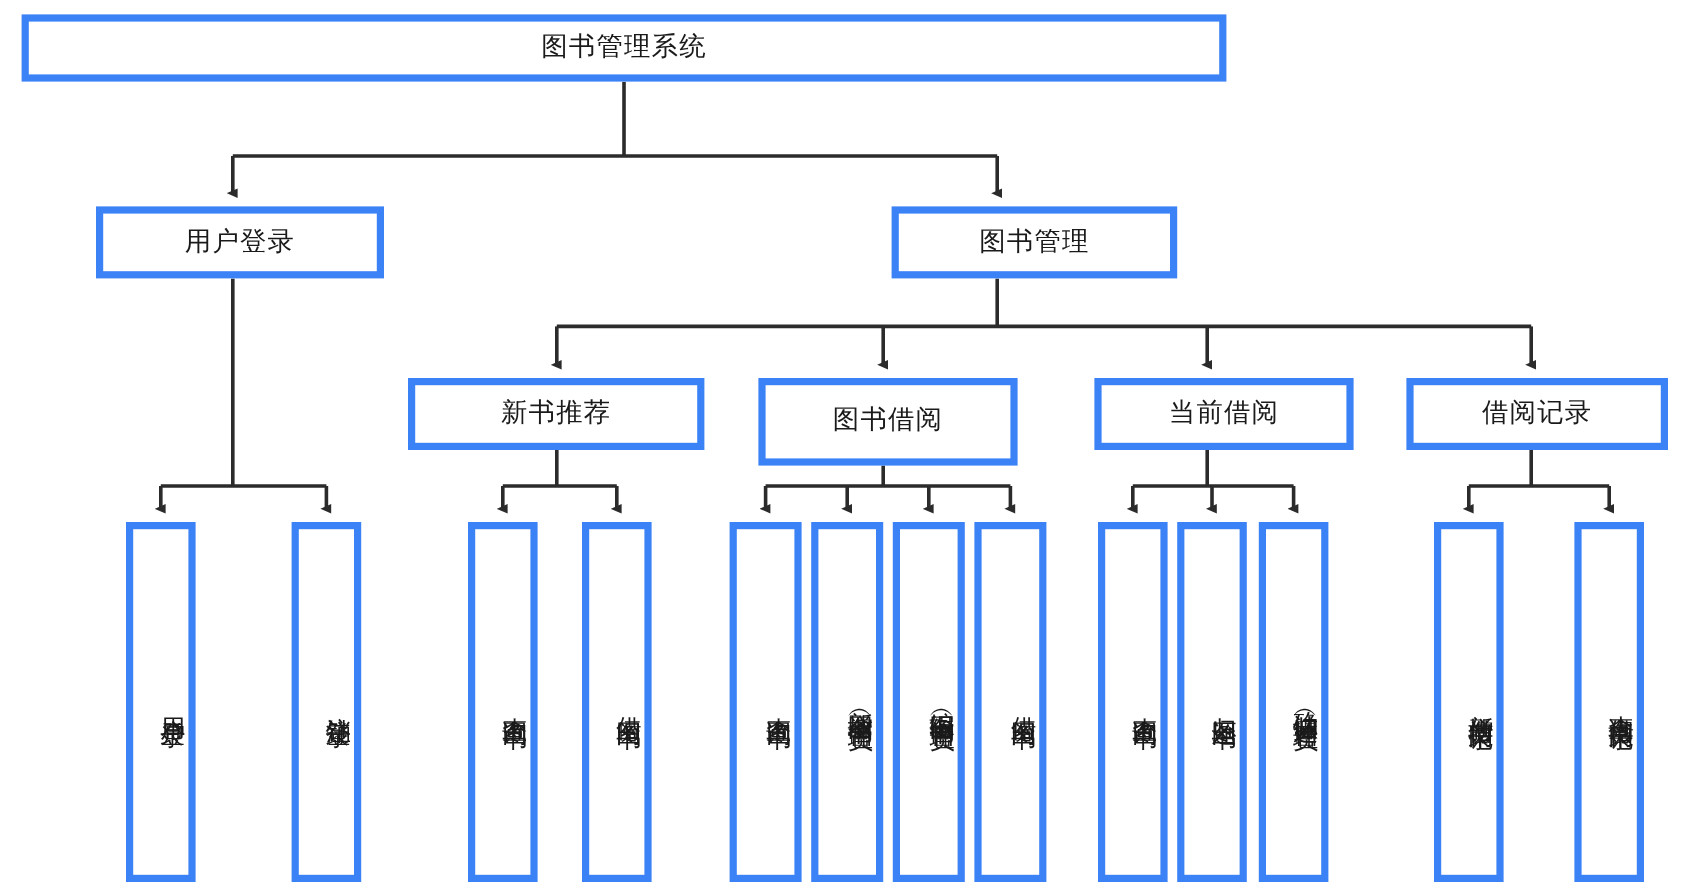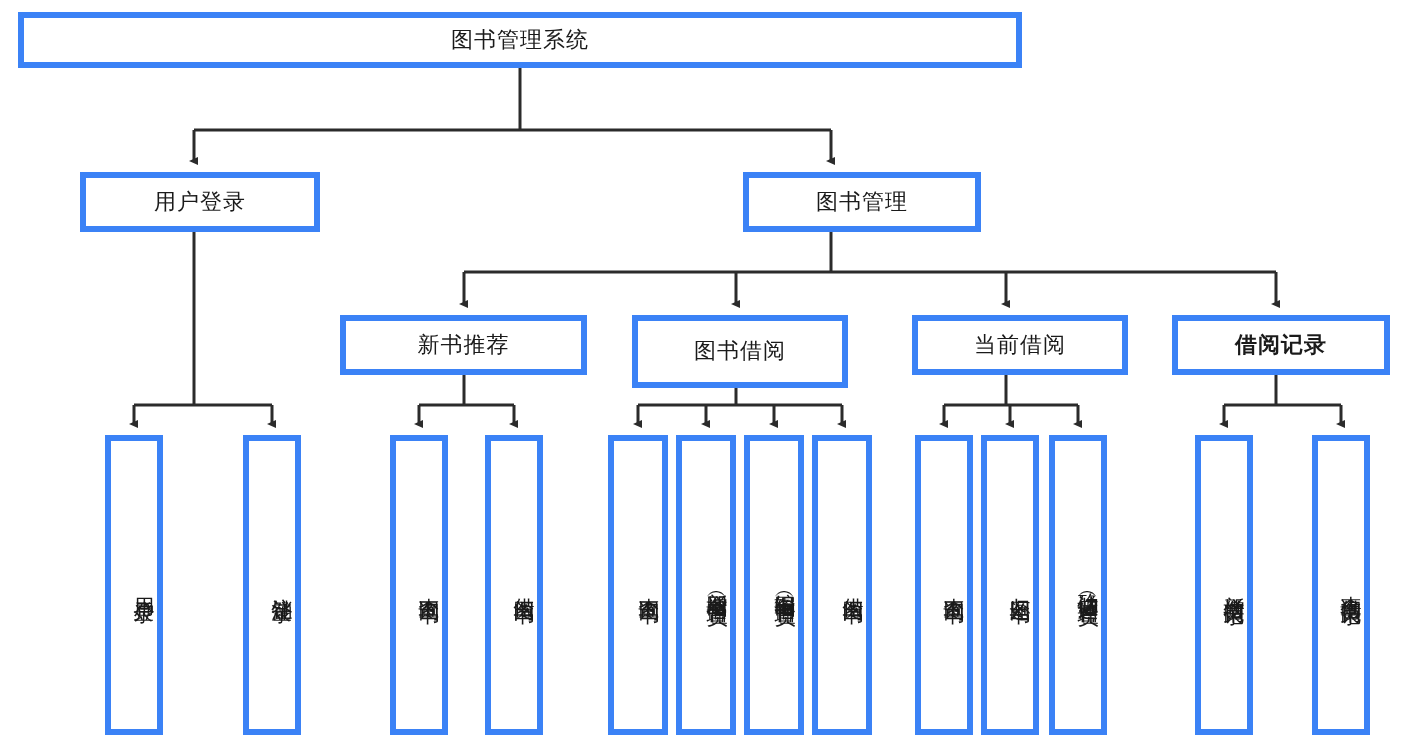--- a/index.html
+++ b/index.html
@@ -122,21 +122,21 @@
       </div>
       <div class="node horiz" style="left: 340px; top: 315px; width: 247px; height: 60px;">
         <span class="node-label">新书推荐</span>
       </div>
       <div class="node horiz" style="left: 632px; top: 315px; width: 216px; height: 73px;">
         <span class="node-label">图书借阅</span>
       </div>
       <div class="node horiz" style="left: 902px; top: 315px; width: 216px; height: 60px; margin-left: 10px;">
         <span class="node-label">当前借阅</span>
       </div>
-      <div class="node horiz" style="left: 1172px; top: 315px; width: 218px; height: 60px; font-weight: bold;">
+      <div class="node horiz" style="left: 1172px; top: 315px; width: 218px; height: 60px;">
         <span class="node-label">借阅记录</span>
       </div>
       <div class="node vert" style="left: 105px; top: 435px; width: 58px; height: 300px;">
         <span class="node-label">用户登录</span>
       </div>
       <div class="node vert" style="left: 243px; top: 435px; width: 58px; height: 300px;">
         <span class="node-label">注销登录</span>
       </div>
       <div class="node vert" style="left: 390px; top: 435px; width: 58px; height: 300px;">
         <span class="node-label">查询图书</span>

